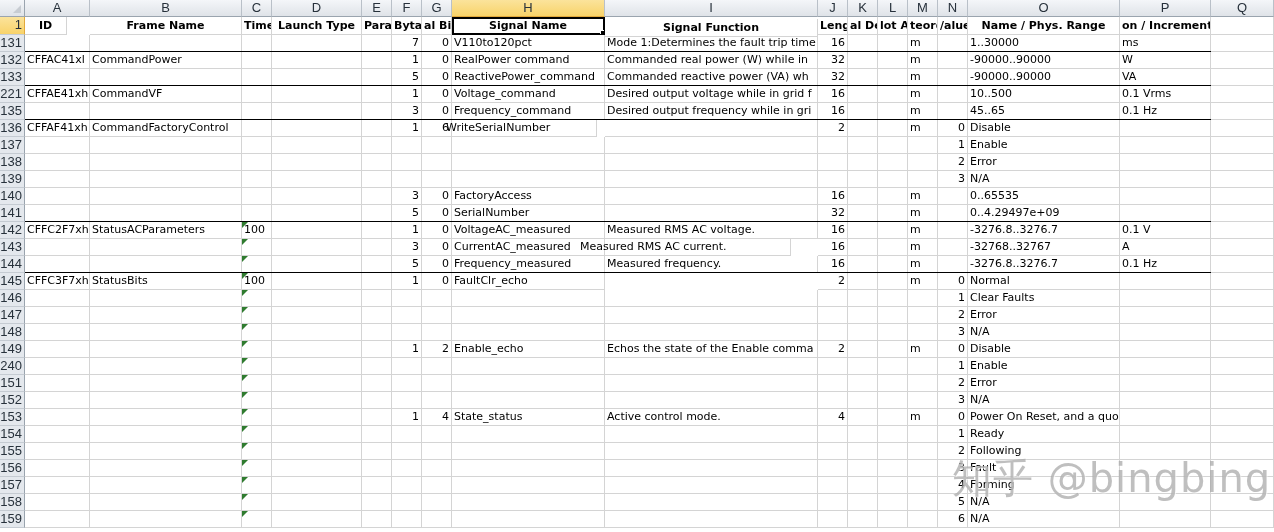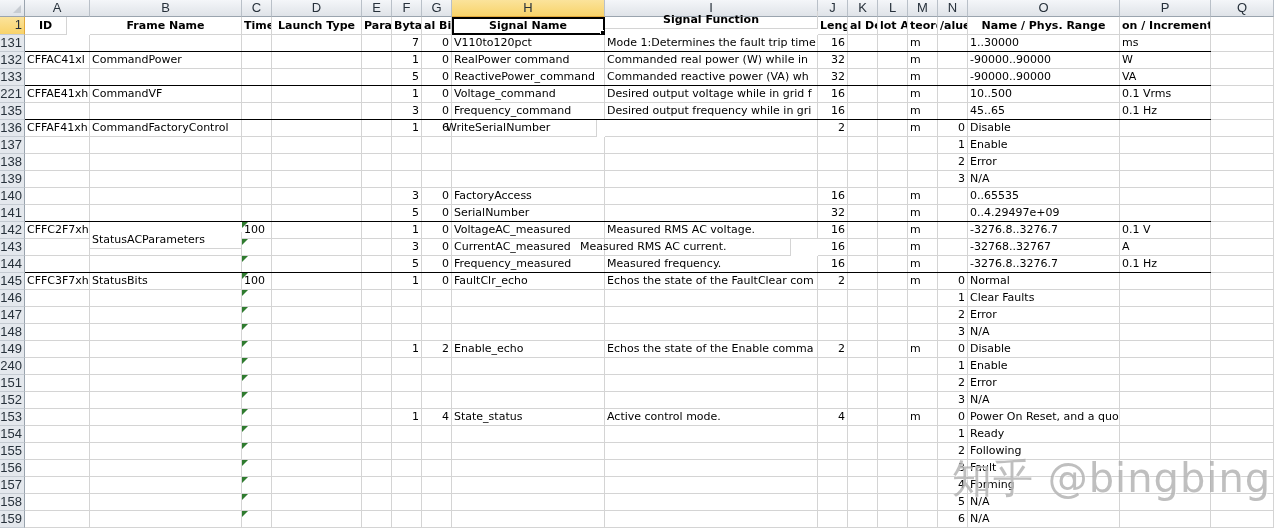--- a/index.html
+++ b/index.html
@@ -58,21 +58,21 @@
     <div class="colhdr" style="left: 1211px; top: 0px; width: 63px; height: 17px;">Q</div>
     <div class="rowhdr sel" style="left: 0px; top: 17px; height: 18px;">1</div>
     <div class="cell hdr" style="left: 25px; top: 17px; width: 42px;">ID</div>
     <div class="cell hdr" style="left: 90px; top: 17px; width: 152px;">Frame Name</div>
     <div class="cell hdr" style="left: 242px; top: 17px; width: 30px;">Time</div>
     <div class="cell hdr" style="left: 272px; top: 17px; width: 90px;">Launch Type</div>
     <div class="cell hdr" style="left: 362px; top: 17px; width: 30px;">Paral</div>
     <div class="cell hdr" style="left: 392px; top: 17px; width: 30px;">Bytal</div>
     <div class="cell hdr" style="left: 422px; top: 17px; width: 30px;">al Bi</div>
     <div class="cell hdr active" style="left: 452px; top: 17px; width: 153px;">Signal Name</div>
-    <div class="cell hdr" style="left: 605px; top: 11px; width: 213px;">Signal Function</div>
+    <div class="cell hdr" style="left: 605px; top: 19px; width: 213px;">Signal Function</div>
     <div class="cell hdr" style="left: 818px; top: 17px; width: 30px;">Leng</div>
     <div class="cell hdr" style="left: 848px; top: 17px; width: 30px;">al De</div>
     <div class="cell hdr" style="left: 878px; top: 17px; width: 30px;">lot A</div>
     <div class="cell hdr" style="left: 908px; top: 17px; width: 30px;">teord</div>
     <div class="cell hdr" style="left: 938px; top: 17px; width: 30px;">/alue</div>
     <div class="cell hdr" style="left: 968px; top: 17px; width: 152px;">Name / Phys. Range</div>
     <div class="cell hdr" style="left: 1120px; top: 17px; width: 91px;">on / Increment Unit</div>
     <div class="cell hdr" style="left: 1211px; top: 17px; width: 63px;"></div>
     <div class="rowhdr" style="left: 0px; top: 35px; height: 17px;">131</div>
     <div class="cell" style="left: 25px; top: 35px; width: 65px; height: 17px;"></div>
@@ -270,21 +270,21 @@
     <div class="cell num" style="left: 818px; top: 205px; width: 30px; height: 17px;">32</div>
     <div class="cell" style="left: 848px; top: 205px; width: 30px; height: 17px;"></div>
     <div class="cell" style="left: 878px; top: 205px; width: 30px; height: 17px;"></div>
     <div class="cell" style="left: 908px; top: 205px; width: 30px; height: 17px;">m</div>
     <div class="cell num" style="left: 938px; top: 205px; width: 30px; height: 17px;"></div>
     <div class="cell" style="left: 968px; top: 205px; width: 152px; height: 17px;">0..4.29497e+09</div>
     <div class="cell" style="left: 1120px; top: 205px; width: 91px; height: 17px;"></div>
     <div class="cell" style="left: 1211px; top: 205px; width: 63px; height: 17px;"></div>
     <div class="rowhdr" style="left: 0px; top: 222px; height: 17px;">142</div>
     <div class="cell" style="left: 25px; top: 222px; width: 65px; height: 17px;">CFFC2F7xh</div>
-    <div class="cell" style="left: 90px; top: 232px; width: 152px; height: 17px;">StatusACParameters</div>
+    <div class="cell" style="left: 90px; top: 222px; width: 152px; height: 17px;">StatusACParameters</div>
     <div class="cell green" style="left: 242px; top: 222px; width: 30px; height: 17px;">100</div>
     <div class="cell" style="left: 272px; top: 222px; width: 90px; height: 17px;"></div>
     <div class="cell" style="left: 362px; top: 222px; width: 30px; height: 17px;"></div>
     <div class="cell num" style="left: 392px; top: 222px; width: 30px; height: 17px;">1</div>
     <div class="cell num" style="left: 422px; top: 222px; width: 30px; height: 17px;">0</div>
     <div class="cell" style="left: 452px; top: 222px; width: 153px; height: 17px;">VoltageAC_measured</div>
     <div class="cell" style="left: 605px; top: 222px; width: 213px; height: 17px;">Measured RMS AC voltage.</div>
     <div class="cell num" style="left: 818px; top: 222px; width: 30px; height: 17px;">16</div>
     <div class="cell" style="left: 848px; top: 222px; width: 30px; height: 17px;"></div>
     <div class="cell" style="left: 878px; top: 222px; width: 30px; height: 17px;"></div>
@@ -332,21 +332,20 @@
     <div class="cell" style="left: 1211px; top: 256px; width: 63px; height: 17px;"></div>
     <div class="rowhdr" style="left: 0px; top: 273px; height: 17px;">145</div>
     <div class="cell" style="left: 25px; top: 273px; width: 65px; height: 17px;">CFFC3F7xh</div>
     <div class="cell" style="left: 90px; top: 273px; width: 152px; height: 17px;">StatusBits</div>
     <div class="cell green" style="left: 242px; top: 273px; width: 30px; height: 17px;">100</div>
     <div class="cell" style="left: 272px; top: 273px; width: 90px; height: 17px;"></div>
     <div class="cell" style="left: 362px; top: 273px; width: 30px; height: 17px;"></div>
     <div class="cell num" style="left: 392px; top: 273px; width: 30px; height: 17px;">1</div>
     <div class="cell num" style="left: 422px; top: 273px; width: 30px; height: 17px;">0</div>
     <div class="cell" style="left: 452px; top: 273px; width: 153px; height: 17px;">FaultClr_echo</div>
-    <div class="cell" style="left: 605px; top: 273px; width: 213px; height: 17px;">Echos the state of the FaultClear com</div>
     <div class="cell num" style="left: 818px; top: 273px; width: 30px; height: 17px;">2</div>
     <div class="cell" style="left: 848px; top: 273px; width: 30px; height: 17px;"></div>
     <div class="cell" style="left: 878px; top: 273px; width: 30px; height: 17px;"></div>
     <div class="cell" style="left: 908px; top: 273px; width: 30px; height: 17px;">m</div>
     <div class="cell num" style="left: 938px; top: 273px; width: 30px; height: 17px;">0</div>
     <div class="cell" style="left: 968px; top: 273px; width: 152px; height: 17px;">Normal</div>
     <div class="cell" style="left: 1120px; top: 273px; width: 91px; height: 17px;"></div>
     <div class="cell" style="left: 1211px; top: 273px; width: 63px; height: 17px;"></div>
     <div class="hline" style="left: 25px; top: 272px; width: 1186px;"></div>
     <div class="rowhdr" style="left: 0px; top: 290px; height: 17px;">146</div>

